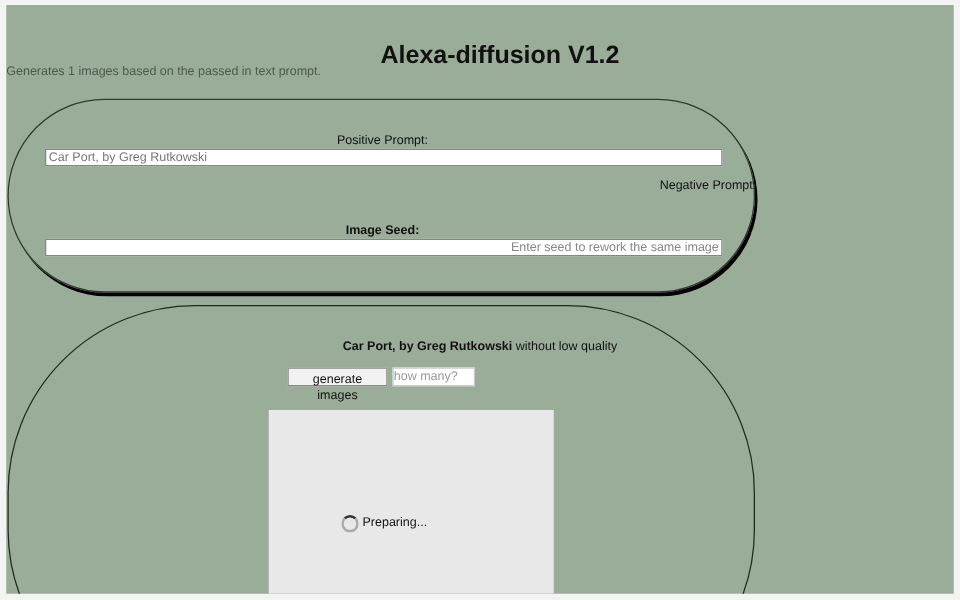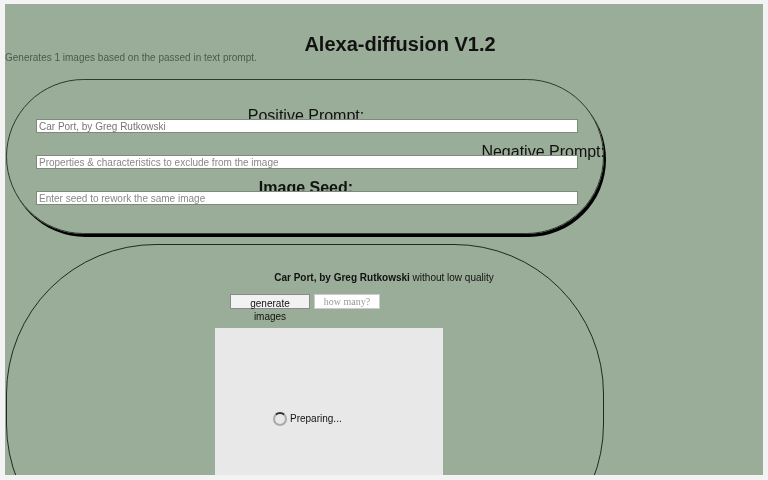--- a/index.html
+++ b/index.html
@@ -27,21 +27,21 @@
     .prompt-panel {
       position: absolute; left: 1px; top: 75px;
       width: 598px; height: 155px;
       border: 1px solid #2d3a2c;
       border-radius: 80px;
       box-shadow: 2px 3px 0 #000;
       box-sizing: border-box;
     }
     .field-label {
       position: absolute; left: 0; width: 598px;
-      text-align: center; font-size: 16px; color: #111;
+      text-align: center; font-size: 10px; color: #111;
     }
     .field-input {
       position: absolute; left: 29px; width: 542px; height: 14px;
       box-sizing: border-box;
       border: 1px solid #7d8a7c; background: #fff;
       font-family: "Liberation Sans", sans-serif;
       font-size: 10px; color: #777; padding: 0 2px; line-height: 12px;
       outline: none;
     }
     .field-input::placeholder { color: #888; }
@@ -66,22 +66,22 @@
       width: 80px; height: 15px; box-sizing: border-box;
       background: #f2f2f2; border: 1px solid #8a8a8a;
       font-family: "Liberation Sans", sans-serif;
       font-size: 10px; color: #111; padding: 2px; line-height: 13px;
       text-align: center; cursor: pointer;
     }
     .count-input {
       position: absolute; left: 84px; top: 0;
       width: 66px; height: 15px; box-sizing: border-box;
       background: #fff; border: 1px solid #ccc;
-      font-family: Liberation Serif, serif;
-      font-size: 10px; text-align: center; padding: 0; outline: none;
+      font-family: Liberation Sans, sans-serif;
+      font-size: 10px; padding: 0; outline: none;
     }
     .count-input::placeholder { color: #999; }
     .image-box {
       position: absolute; left: 210px; top: 324px;
       width: 181px; height: 147px;
       background: #e8e8e8;
       padding-left: 47px;
     }
     .spinner {
       position: absolute; left: 58px; top: 84px;
@@ -99,24 +99,23 @@
 
 <div class="page">
   <h1 class="title">Alexa-diffusion V1.2</h1>
   <div class="subtitle">Generates 1 images based on the passed in text prompt.</div>
 
   <div class="prompt-panel">
     <div class="field-label" style="top:27px;">Positive Prompt:</div>
     <input class="field-input" style="top: 39px;" type="text" value="Car Port, by Greg Rutkowski">
 
     <div class="field-label" style="top:63px;text-align:right;">Negative Prompt:</div>
-    <input class="field-input" style="top: 75px;" type="text" placeholder="Properties &amp; characteristics to exclude from the image">
 
     <div class="field-label" style="top:99px;font-weight:bold;">Image Seed:</div>
-    <input class="field-input" style="top: 111px;" type="text" placeholder="Enter seed to rework the same image">
+    <input class="field-input" style="top: 111px; text-align: right;" type="text" placeholder="Enter seed to rework the same image">
   </div>
 
   <div class="result-panel"></div>
 
   <div class="prompt-summary">
     <span class="pos">Car Port, by Greg Rutkowski</span>
     <span class="neg">without low quality</span>
   </div>
 
   <div class="controls">

